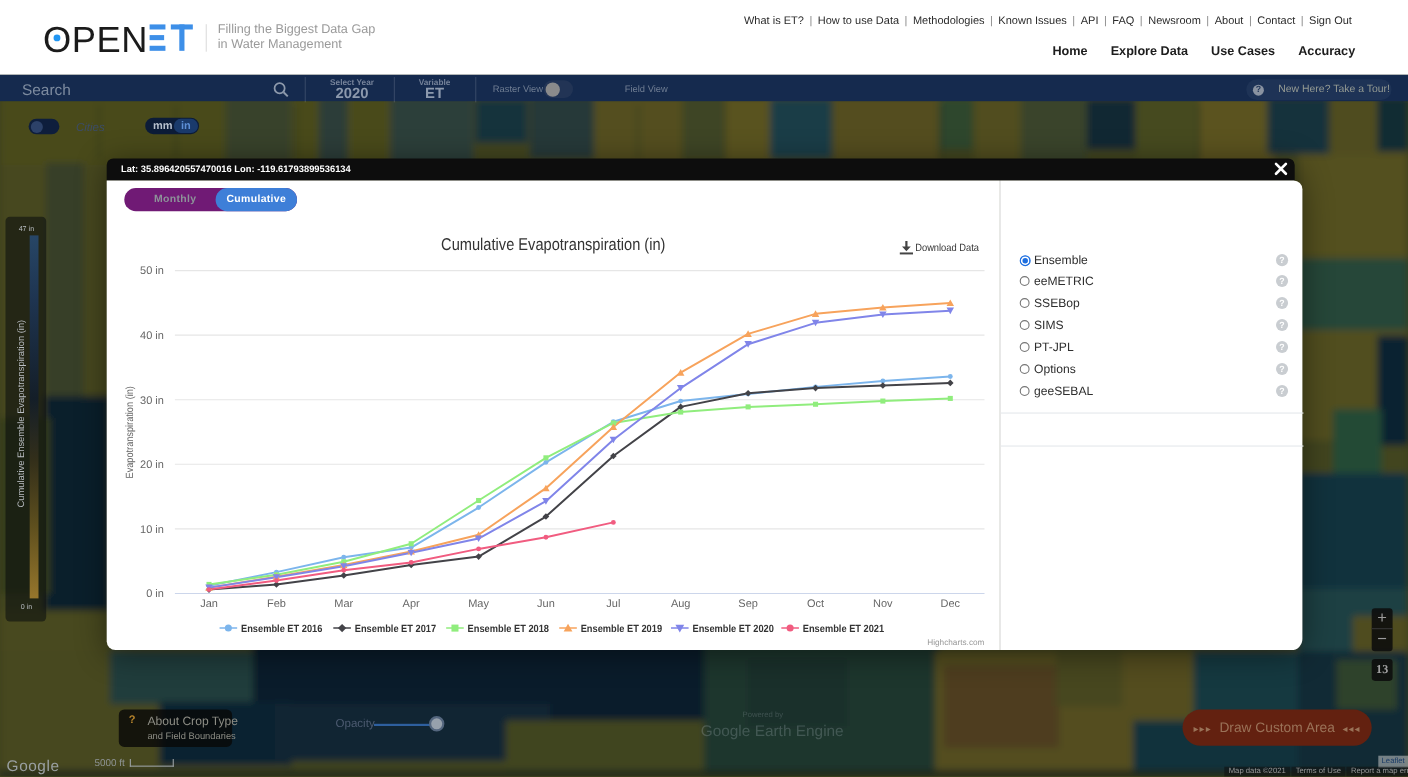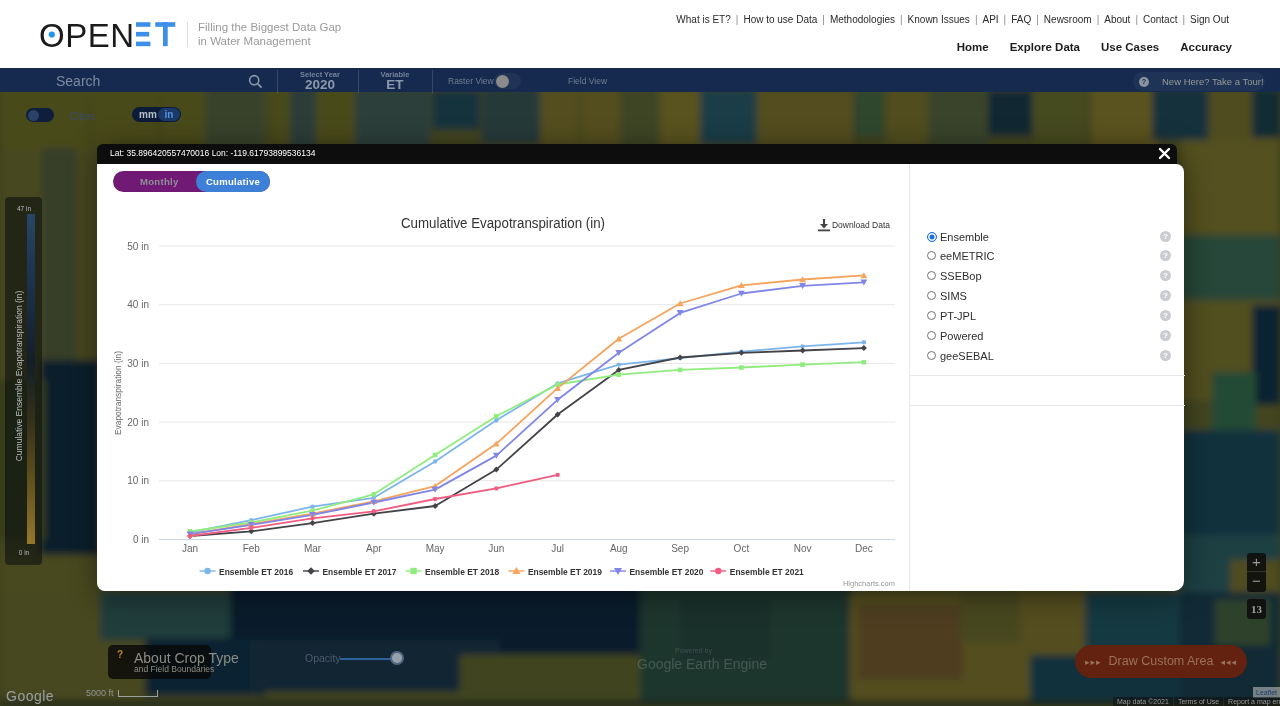--- a/index.html
+++ b/index.html
@@ -104,21 +104,21 @@
         <rect x="123" y="5.2" width="4.7" height="24"></rect>
       </g>
     </svg>
   </div>
   <div class="abs" style="left:187px;top:22px;width:1px;height:25px;background:#ddd;"></div>
   <div class="abs" style="left:198px;top:21px;font-size:11.5px;line-height:13.5px;color:#9a9a9a;">Filling the Biggest Data Gap<br>in Water Management</div>
   <div class="abs" style="right:51px;top:14px;font-size:10px;color:#2a2a2a;text-align:right;white-space:nowrap;">What is ET?<span class="sep">|</span>How to use Data<span class="sep">|</span>Methodologies<span class="sep">|</span>Known Issues<span class="sep">|</span>API<span class="sep">|</span>FAQ<span class="sep">|</span>Newsroom<span class="sep">|</span>About<span class="sep">|</span>Contact<span class="sep">|</span>Sign Out</div>
   <div class="abs" style="right:48px;top:41px;font-size:11.5px;font-weight:bold;color:#1d1d1d;text-align:right;white-space:nowrap;">Home<span class="gap"></span>Explore Data<span class="gap"></span>Use Cases<span class="gap"></span>Accuracy</div>
 </div>
 <div id="navy">
-  <div class="abs" style="left:20px;top:5px;font-size:14px;color:#7d8b9f;margin-left:36px;">Search</div>
+  <div class="abs" style="left:20px;top:5px;font-size:14px;color:#7d8b9f;">Search</div>
   <svg class="abs" style="left:248px;top:6px;" width="15" height="15" viewBox="0 0 15 15">
       <circle cx="6.2" cy="6.2" r="4.6" fill="none" stroke="#8d99ab" stroke-width="1.6"></circle>
       <line x1="9.8" y1="9.8" x2="13.6" y2="13.6" stroke="#8d99ab" stroke-width="1.8"></line>
     </svg>
   <div class="abs" style="left:277px;top:2px;width:1px;height:23px;background:rgba(255,255,255,0.14);"></div>
   <div class="abs" style="left:290px;top:2px;width:60px;text-align:center;">
     <div style="font-size:7.5px;font-weight:bold;color:#76839a;">Select Year</div>
     <div style="font-size:13.5px;font-weight:bold;color:#8c99ad;line-height:12px;">2020</div>
   </div>
   <div class="abs" style="left:358px;top:2px;width:1px;height:23px;background:rgba(255,255,255,0.14);"></div>
@@ -134,36 +134,36 @@
   <div class="abs" style="left:528px;top:8px;font-size:8.5px;color:#707e93;padding-left:40px;">Field View</div>
   <div class="abs" style="left:1133px;top:4px;width:132px;height:19px;border-radius:10px;background:#1e3356;">
     <div class="abs" style="left:6px;top:4.5px;width:10px;height:10px;border-radius:50%;background:#8a93a1;color:#1e3356;font-size:8px;font-weight:bold;text-align:center;line-height:10px;">?</div>
     <div class="abs" style="left:29px;top:4px;font-size:9.5px;color:#949a93;white-space:nowrap;">New Here? Take a Tour!</div>
   </div>
 </div>
 
 <div class="abs" style="left:26px;top:108px;width:28px;height:14px;border-radius:7px;background:#0e1e3c;">
   <div class="abs" style="left:1.5px;top:1.5px;width:11px;height:11px;border-radius:50%;background:#2c4168;"></div>
 </div>
-<div class="abs" style="left:69px;top:110px;font-size:10.5px;color:#3c4c66;">Cities</div>
+<div class="abs" style="left:69px;top:110px;font-size:10.5px;color:#3c4c66;font-style:italic;">Cities</div>
 <div class="abs" style="left:132px;top:107px;width:49px;height:15px;border-radius:8px;background:#0c1c38;">
   <span class="abs" style="left:7px;top:2px;font-size:10px;font-weight:bold;color:#b6bfcc;">mm</span>
   <div class="abs" style="left:26px;top:1px;width:22px;height:13px;border-radius:7px;background:#1a3a6b;color:#5d8fd6;font-size:10px;font-weight:bold;text-align:center;line-height:13px;">in</div>
 </div>
 
 <div class="abs" style="left:5px;top:197px;width:37px;height:368px;background:rgba(4,8,14,0.52);border-radius:4px;">
   <div class="abs" style="left:4px;top:8px;font-size:6.5px;color:#b9bdc2;width:30px;text-align:center;">47 in</div>
   <div class="abs" style="left:22px;top:17px;width:8px;height:330px;background:linear-gradient(to bottom,#274666 0%,#1e3450 18%,#141e28 45%,#332f1a 62%,#5e4f1e 80%,#96762c 100%);"></div>
   <div class="abs" style="left:-136px;top:174px;width:300px;font-size:8.5px;color:#b9bdc2;text-align:center;transform:rotate(-90deg);">Cumulative Ensemble Evapotranspiration (in)</div>
   <div class="abs" style="left:4px;top:352px;font-size:6.5px;color:#b9bdc2;width:30px;text-align:center;">0 in</div>
 </div>
 
 <div class="abs" style="left:108px;top:645px;width:103px;height:34px;background:rgba(8,8,8,0.82);border-radius:5px;">
   <span class="abs" style="left:9px;top:4px;color:#b9862c;font-size:10px;font-weight:bold;">?</span>
-  <span class="abs" style="left:26px;top:5px;color:#8d8d85;font-size:14px;white-space:nowrap;">About Crop Type</span>
+  <span class="abs" style="left:26px;top:5px;color:#8d8d85;font-size:11px;white-space:nowrap;">About Crop Type</span>
   <span class="abs" style="left:26px;top:19px;color:#8d8d85;font-size:8.5px;white-space:nowrap;">and Field Boundaries</span>
 </div>
 
 <div class="abs" style="left:305px;top:652px;font-size:10.5px;color:#4c5a70;">Opacity</div>
 <div class="abs" style="left:340px;top:657.5px;width:58px;height:2px;background:#2e5f9e;"></div>
 <div class="abs" style="left:390px;top:651px;width:14px;height:14px;border-radius:50%;background:#97a1ac;border:2px solid #54667e;"></div>
 
 <div class="abs" style="left:675px;top:647px;font-size:7px;color:rgba(185,195,205,0.22);">Powered by</div>
 <div class="abs" style="left:637px;top:656px;font-size:14px;color:rgba(185,195,205,0.24);">Google Earth Engine</div>
 
@@ -179,21 +179,21 @@
 <div class="abs" style="left:86px;top:688px;font-size:9px;color:#8e9496;">5000 ft</div>
 <div class="abs" style="left:118px;top:690px;width:40px;height:7px;border-left:1px solid #9aa0a2;border-right:1px solid #9aa0a2;border-bottom:1px solid #9aa0a2;"></div>
 
 <div class="abs" style="left:1253px;top:687px;width:27px;height:11px;background:rgba(200,200,200,0.55);font-size:7px;color:#1a3b66;text-align:center;line-height:11px;">Leaflet</div>
 <div class="abs" style="left:1113px;top:697px;height:9px;color:#999;font-size:7px;line-height:9px;white-space:nowrap;">
   <span style="background:rgba(15,15,15,0.55);padding:0 4px;display:inline-block;height:9px;">Map data ©2021</span><span style="background:rgba(15,15,15,0.55);padding:0 4px;display:inline-block;height:9px;margin-left:1px;">Terms of Use</span><span style="background:rgba(15,15,15,0.55);padding:0 4px;display:inline-block;height:9px;margin-left:1px;">Report a map error</span>
 </div>
 
 <div class="abs" style="left:97px;top:144px;width:1087px;height:447px;filter:drop-shadow(0 4px 14px rgba(0,0,0,0.45));">
   <div class="abs" style="left:0;top:0;width:1080px;height:20px;background:#0d0d0d;border-radius:6px 6px 0 0;">
-    <span class="abs" style="left:13px;top:4px;color:#fff;font-size:8.5px;font-weight:normal;">Lat: 35.896420557470016 Lon: -119.61793899536134</span>
+    <span class="abs" style="left:13px;top:4px;color:#fff;font-size:8.5px;font-weight:bold;">Lat: 35.896420557470016 Lon: -119.61793899536134</span>
     <svg class="abs" style="left:1061px;top:3px;" width="13" height="13" viewBox="0 0 13 13">
         <path d="M2 2 L11 11 M11 2 L2 11" stroke="#fff" stroke-width="2.4" stroke-linecap="round"></path>
       </svg>
   </div>
   <div class="abs" style="left:0;top:20px;width:812px;height:427px;background:#fff;border-radius:0 0 0 8px;">
 
     <div class="abs" style="left:16px;top:7px;width:157px;height:21px;background:#701a75;border-radius:11px;">
       <span class="abs" style="left:27px;top:5px;font-size:9.5px;font-weight:bold;color:#8d9299;letter-spacing:0.3px;">Monthly</span>
       <div class="abs" style="left:83px;top:0px;width:74px;height:21px;background:#3e7fd8;border-radius:11px;color:#fff;font-size:9.5px;font-weight:bold;text-align:center;line-height:21px;letter-spacing:0.3px;">Cumulative</div>
     </div>
@@ -374,21 +374,21 @@
           <span class="abs" style="left:30px;top:3.5px;font-size:11px;color:#2e2e2e;">SIMS</span>
           <span class="abs" style="left:250px;top:3.5px;width:11px;height:11px;border-radius:50%;background:#c9cdd1;color:#fff;font-size:8px;font-weight:bold;text-align:center;line-height:11px;">?</span>
         </div>
         <div class="abs" style="left: 0px; top: 142.6px; width: 275px; height: 20px;">
           <span class="abs" style="left:17px;top:4.5px;width:9px;height:9px;border-radius:50%;border:1px solid #757575;background:#fff;"></span>
           <span class="abs" style="left:30px;top:3.5px;font-size:11px;color:#2e2e2e;">PT-JPL</span>
           <span class="abs" style="left:250px;top:3.5px;width:11px;height:11px;border-radius:50%;background:#c9cdd1;color:#fff;font-size:8px;font-weight:bold;text-align:center;line-height:11px;">?</span>
         </div>
         <div class="abs" style="left: 0px; top: 162.5px; width: 275px; height: 20px;">
           <span class="abs" style="left:17px;top:4.5px;width:9px;height:9px;border-radius:50%;border:1px solid #757575;background:#fff;"></span>
-          <span class="abs" style="left:30px;top:3.5px;font-size:11px;color:#2e2e2e;">Powered</span>
+          <span class="abs" style="left:30px;top:3.5px;font-size:11px;color:#2e2e2e;">Options</span>
           <span class="abs" style="left:250px;top:3.5px;width:11px;height:11px;border-radius:50%;background:#c9cdd1;color:#fff;font-size:8px;font-weight:bold;text-align:center;line-height:11px;">?</span>
         </div>
         <div class="abs" style="left: 0px; top: 182.4px; width: 275px; height: 20px;">
           <span class="abs" style="left:17px;top:4.5px;width:9px;height:9px;border-radius:50%;border:1px solid #757575;background:#fff;"></span>
           <span class="abs" style="left:30px;top:3.5px;font-size:11px;color:#2e2e2e;">geeSEBAL</span>
           <span class="abs" style="left:250px;top:3.5px;width:11px;height:11px;border-radius:50%;background:#c9cdd1;color:#fff;font-size:8px;font-weight:bold;text-align:center;line-height:11px;">?</span>
         </div>
       </div>
     <div class="abs" style="left:0;top:211px;width:275px;height:1px;background:#e4e8ec;"></div>
     <div class="abs" style="left:0;top:241px;width:275px;height:1px;background:#e4e8ec;"></div>

